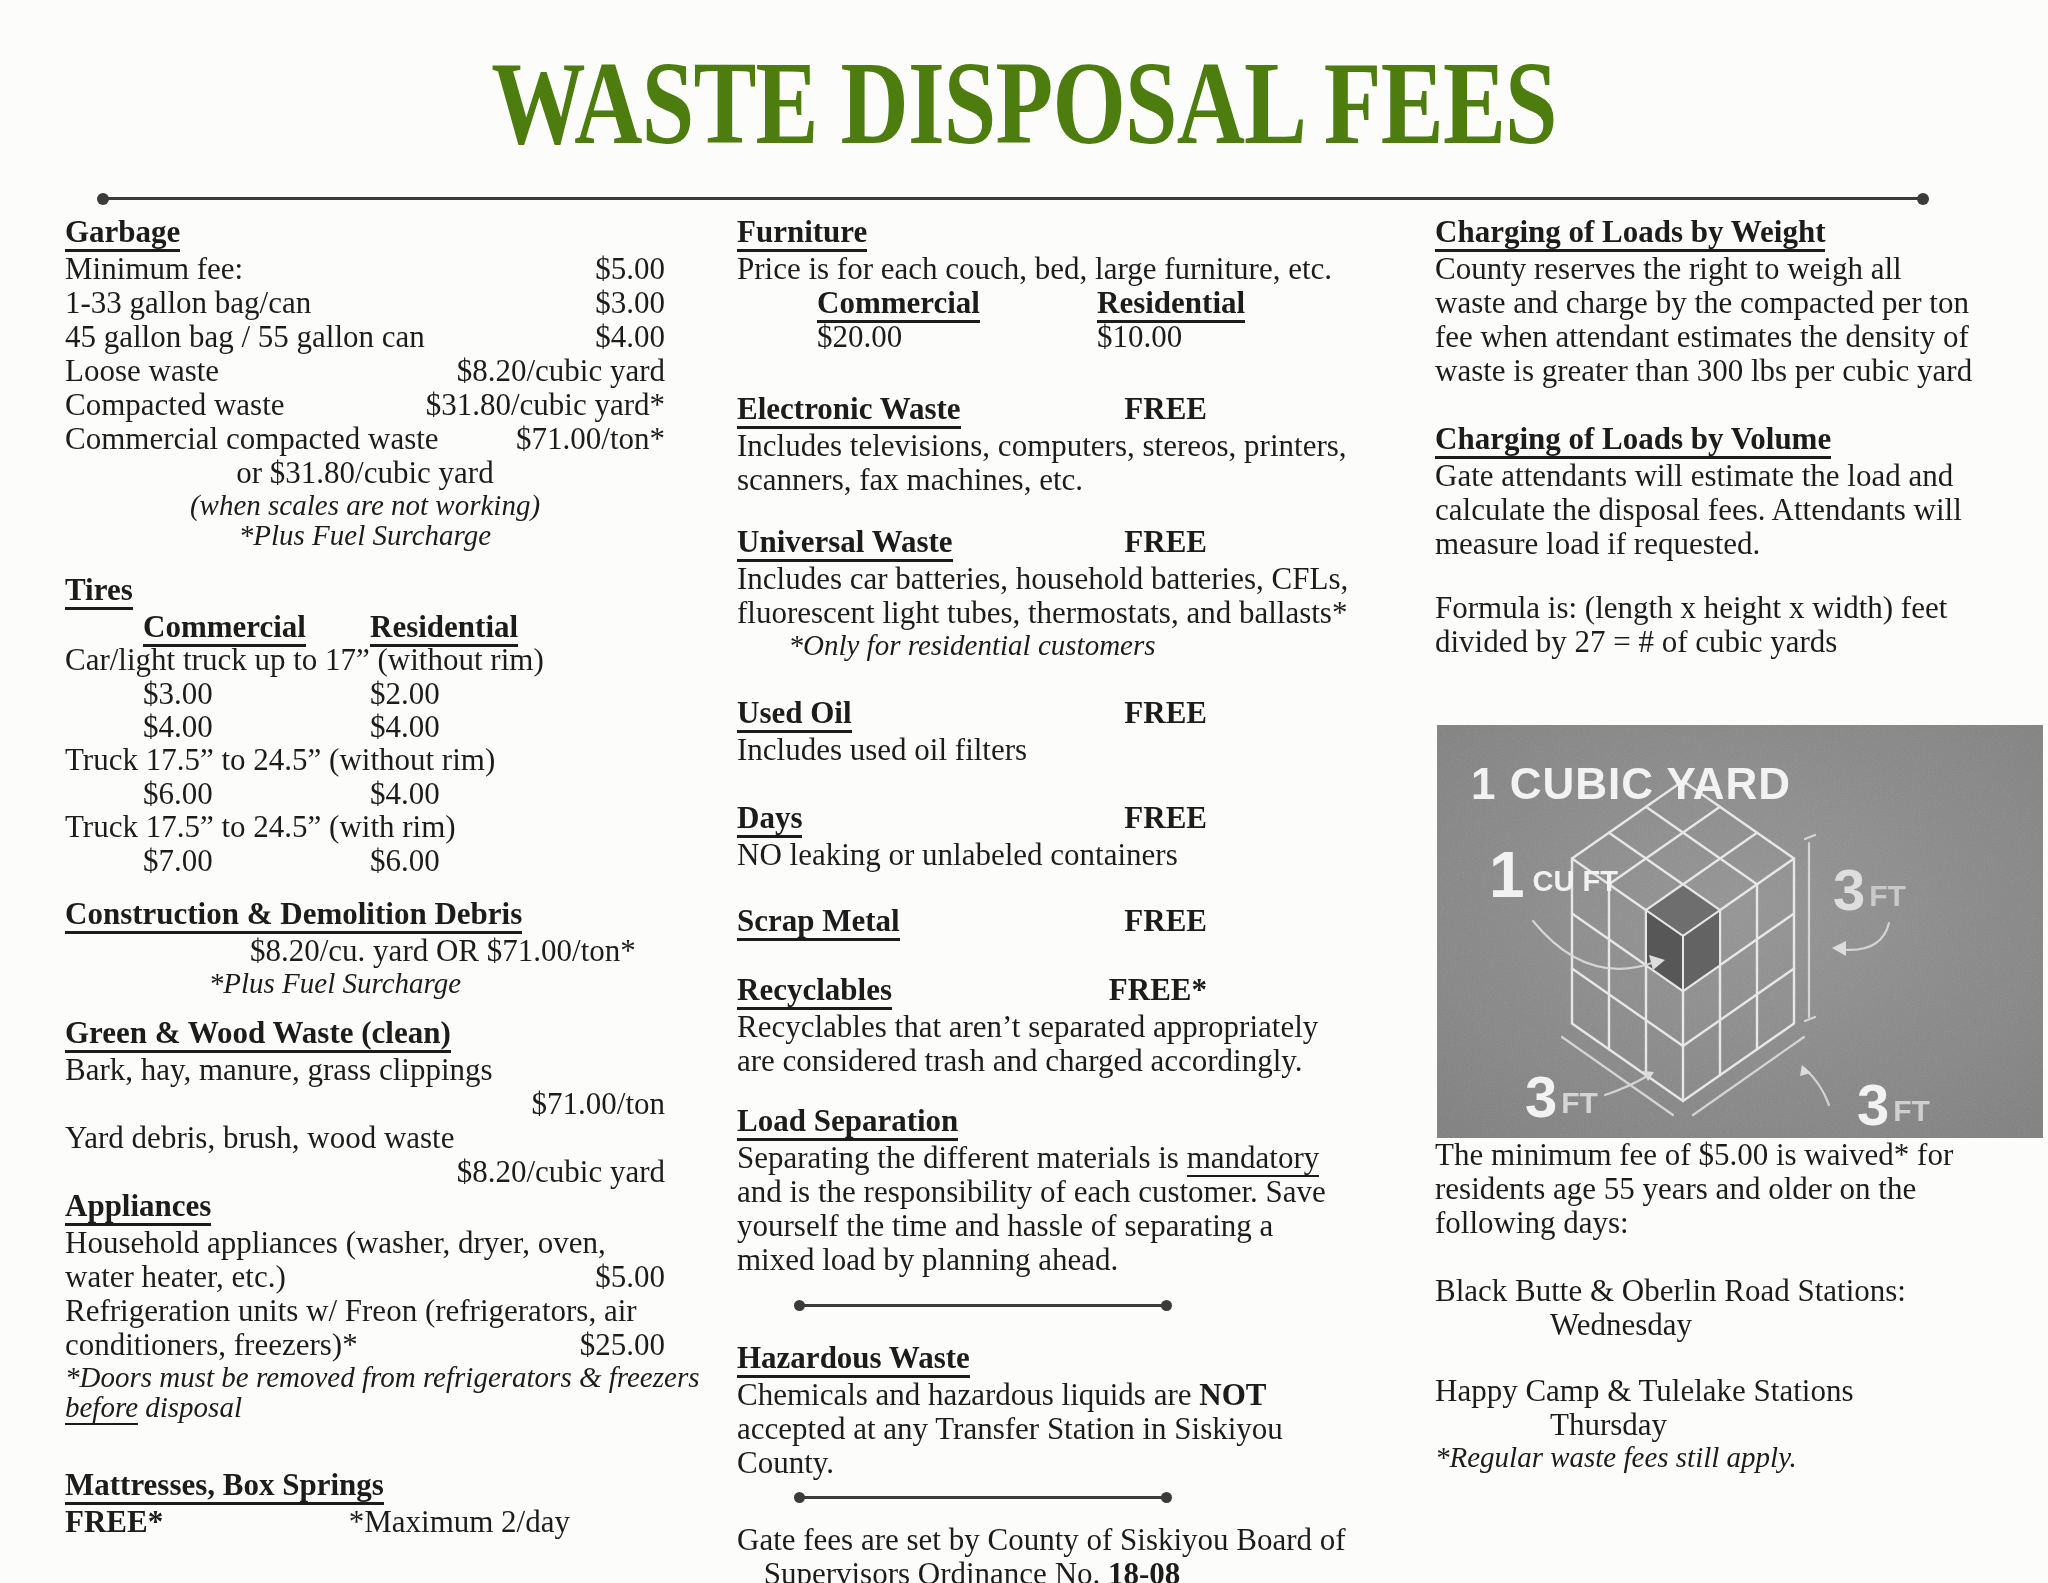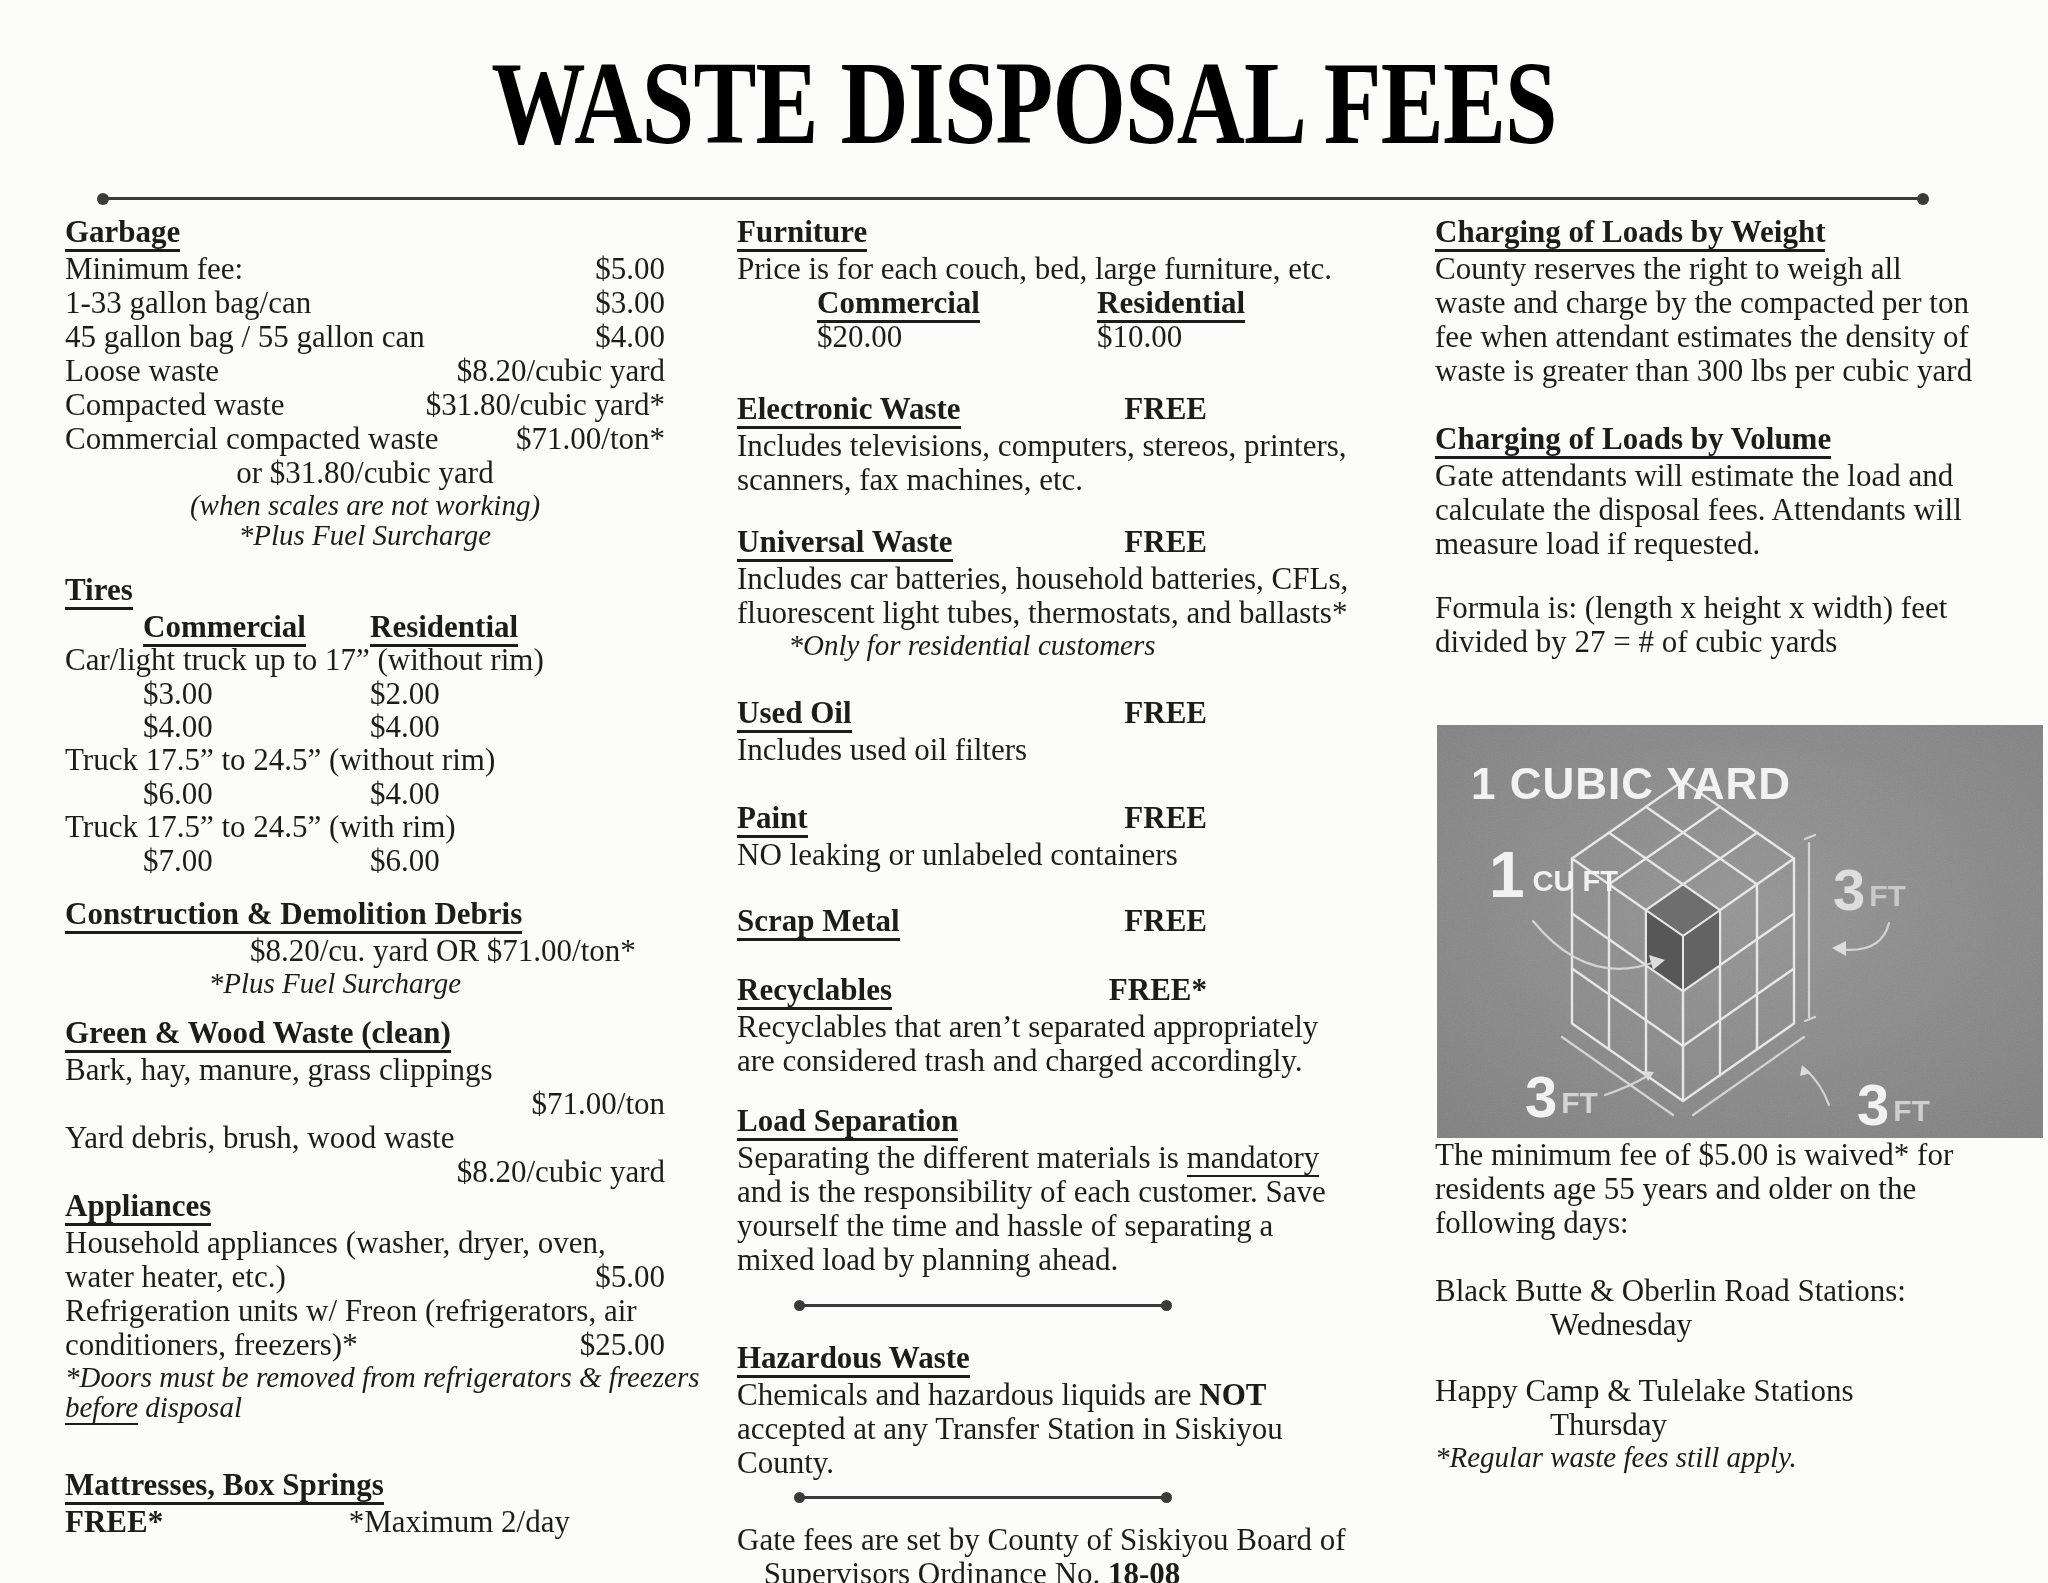--- a/index.html
+++ b/index.html
@@ -1,19 +1,19 @@
 <!DOCTYPE html>
 <html><head>
 <meta charset="utf-8">
 <style>
   html,body{margin:0;padding:0;background:#e8e8e6;}
   .page{position:relative;width:2048px;height:1583px;background:#fcfcfa;color:#1c1c1c;
         font-family:"Liberation Serif","DejaVu Serif",serif;font-size:31px;line-height:34px;overflow:hidden;}
   .title{position:absolute;top:40px;left:0;width:100%;text-align:center;
-         font-size:118px;line-height:128px;font-weight:700;color:#000000;white-space:nowrap;}
+         font-size:118px;line-height:128px;font-weight:700;color:#4d7c0f;white-space:nowrap;}
   .title span{display:inline-block;transform:scaleX(.8);transform-origin:center;letter-spacing:-1px;}
   .rule{position:absolute;height:3px;background:#3b3b3b;}
   .rule:before,.rule:after{content:"";position:absolute;top:-4.5px;width:12px;height:12px;border-radius:50%;background:#3b3b3b;}
   .rule:before{left:-3px}.rule:after{right:-3px}
   .top-rule{left:100px;top:197px;width:1826px;}
   .divider{position:relative;height:3px;background:#3b3b3b;width:372px;margin-left:60px;}
   .divider:before,.divider:after{content:"";position:absolute;top:-4.5px;width:11px;height:11px;border-radius:50%;background:#3b3b3b;}
   .divider:before{left:-3px}.divider:after{right:-3px}
   .col{position:absolute;top:215px;}
   .col-left{left:65px;width:600px;}
@@ -167,21 +167,21 @@
     <div class="nw">fluorescent light tubes, thermostats, and ballasts*</div>
     <div class="it right">*Only for residential customers</div>
 
     <div class="hrow mt36">
         <span class="h"><span class="u">Used Oil</span></span>
         <span class="tag">FREE</span>
       </div>
     <div class="nw">Includes used oil filters</div>
 
     <div class="hrow mt34">
-        <span class="h"><span class="u">Paint</span></span>
+        <span class="h"><span class="u">Days</span></span>
         <span class="tag">FREE</span>
       </div>
     <div class="nw">NO leaking or unlabeled containers</div>
 
     <div class="hrow mt32">
         <span class="h"><span class="u">Scrap Metal</span></span>
         <span class="tag">FREE</span>
       </div>
 
     <div class="hrow mt32">

